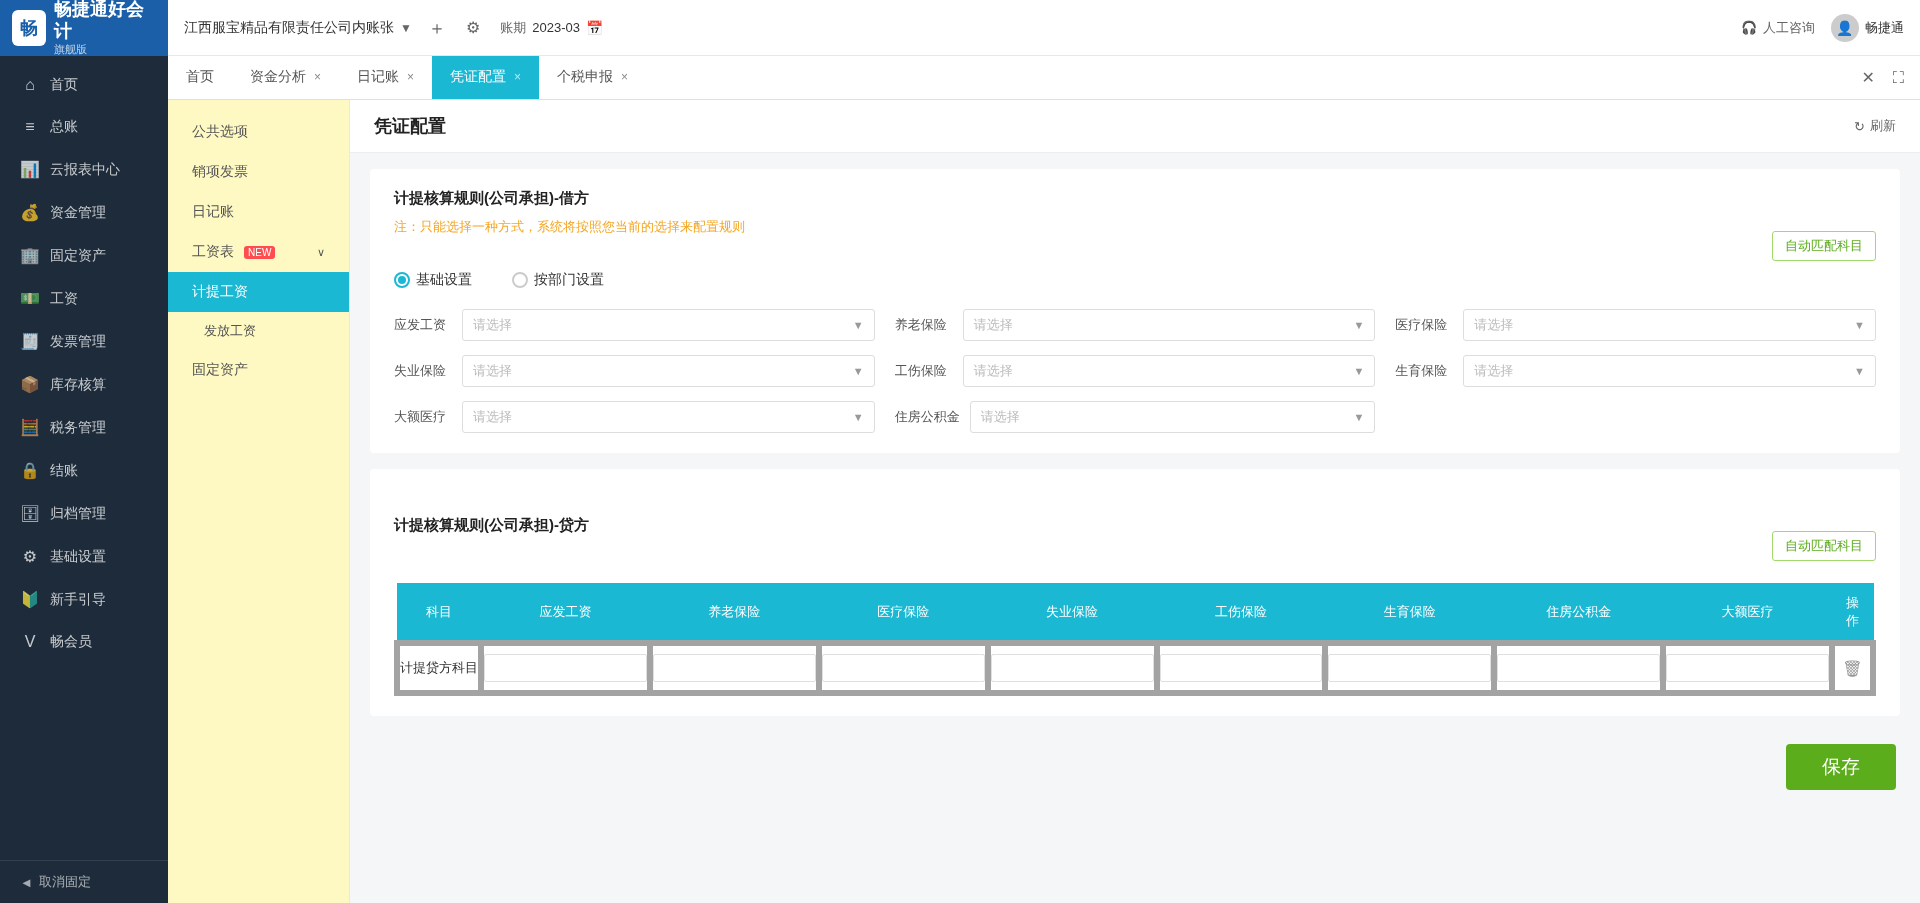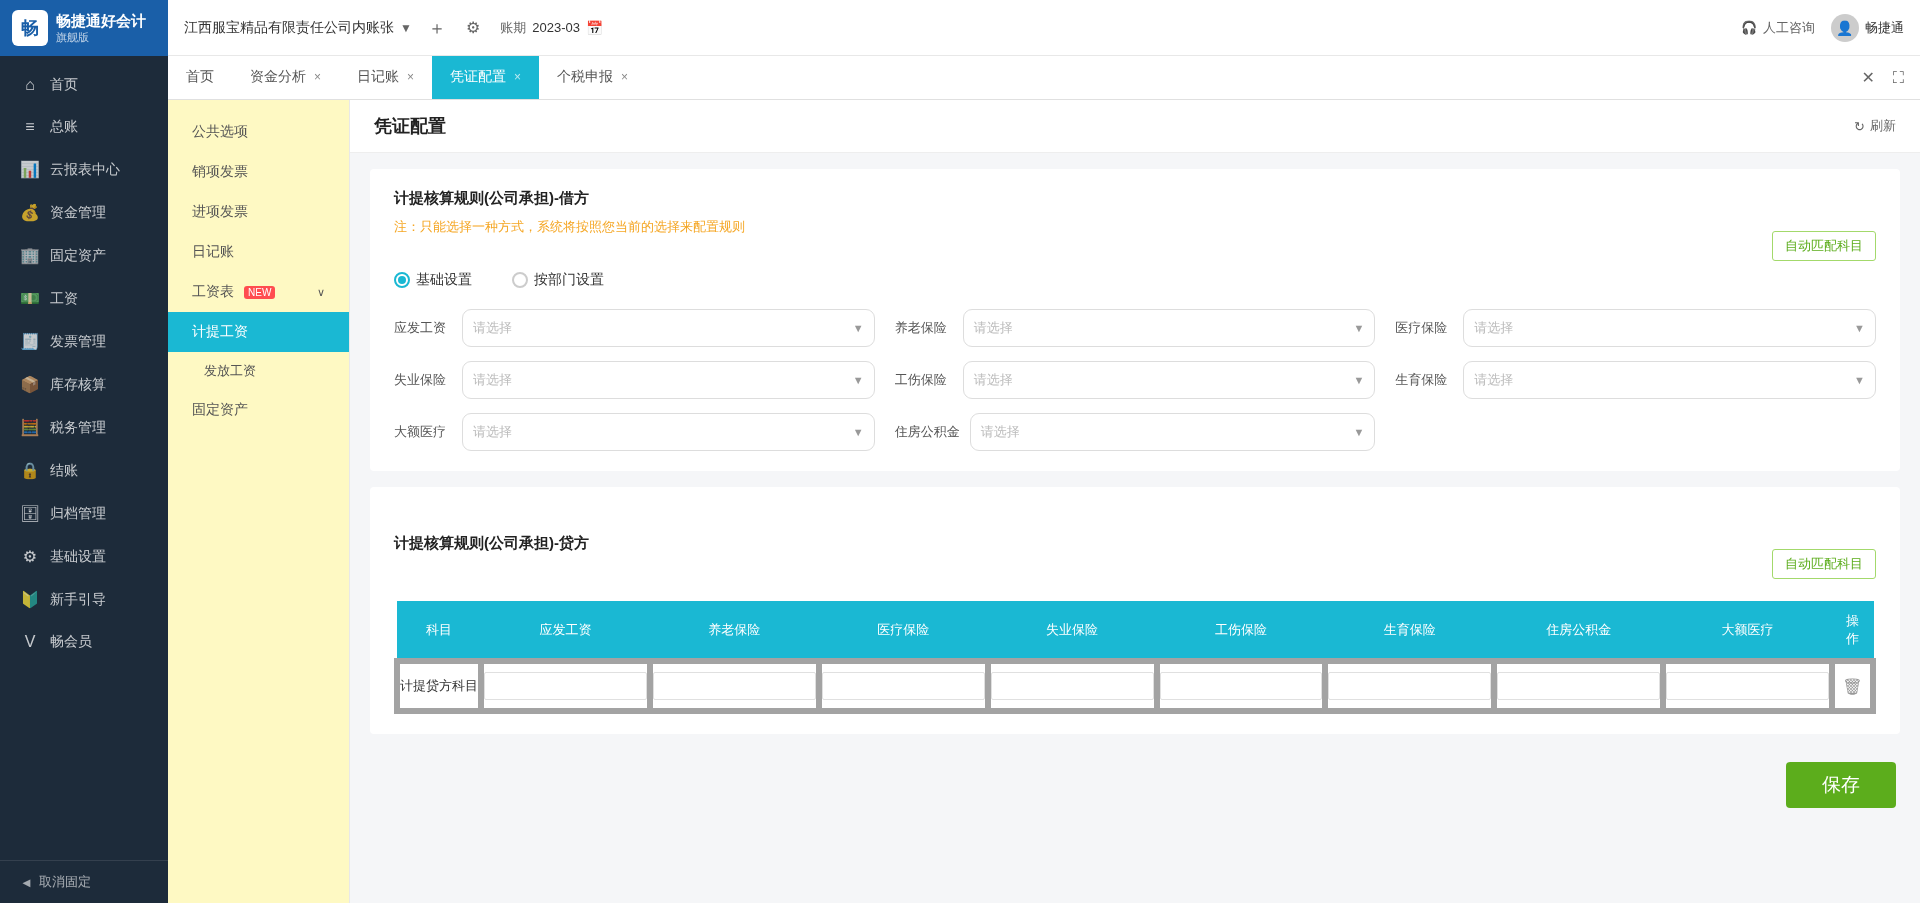--- a/index.html
+++ b/index.html
@@ -27,21 +27,21 @@
       height: 36px;
       background: #fff;
       border-radius: 6px;
       display: flex;
       align-items: center;
       justify-content: center;
       font-size: 18px;
       color: #1a5fa8;
       font-weight: bold;
     }
-    .logo-text { color: #fff; font-size: 15px; font-weight: bold; line-height: 1.2; }
+    .logo-text { color: #fff; font-size: 18px; font-weight: bold; line-height: 1.2; }
     .logo-sub { color: rgba(255,255,255,0.7); font-size: 11px; }
     .sidebar-nav { flex: 1; overflow-y: auto; padding: 8px 0; }
     .sidebar-nav::-webkit-scrollbar { width: 0; }
     .nav-item {
       display: flex;
       align-items: center;
       padding: 12px 20px;
       color: rgba(255,255,255,0.75);
       font-size: 14px;
       cursor: pointer;
@@ -334,26 +334,26 @@
     .form-label {
       font-size: 13px;
       color: #555;
       white-space: nowrap;
       min-width: 58px;
     }
     .form-select {
       flex: 1;
       height: 32px;
       border: 1px solid #ddd;
-      border-radius: 9px;
+      border-radius: 3px;
       background: #fff;
       display: flex;
       align-items: center;
       justify-content: space-between;
-      padding: 18px 10px;
+      padding: 9px 10px;
       font-size: 13px;
       color: #bbb;
       cursor: pointer;
     }
     .form-select .sel-arrow { color: #999; font-size: 11px; }
 
     .auto-match-btn {
       float: right;
       border: 1px solid #a3d96b;
       color: #5cad1c;
@@ -550,23 +550,20 @@
   </div>
 
   <div class="content-area">
 
     <div class="sec-sidebar">
       <div class="sec-item">
         <span>公共选项</span>
       </div>
       <div class="sec-item">
         <span>销项发票</span>
-      </div>
-      <div class="sec-item">
-        <span>进项发票</span>
       </div>
       <div class="sec-item">
         <span>日记账</span>
       </div>
       <div class="sec-item" style="justify-content: flex-start; gap: 6px;">
         <span>工资表</span>
         <span class="new-badge">NEW</span>
         <span style="margin-left:auto;" class="arrow-icon">∨</span>
       </div>
       <div class="sec-item active">

